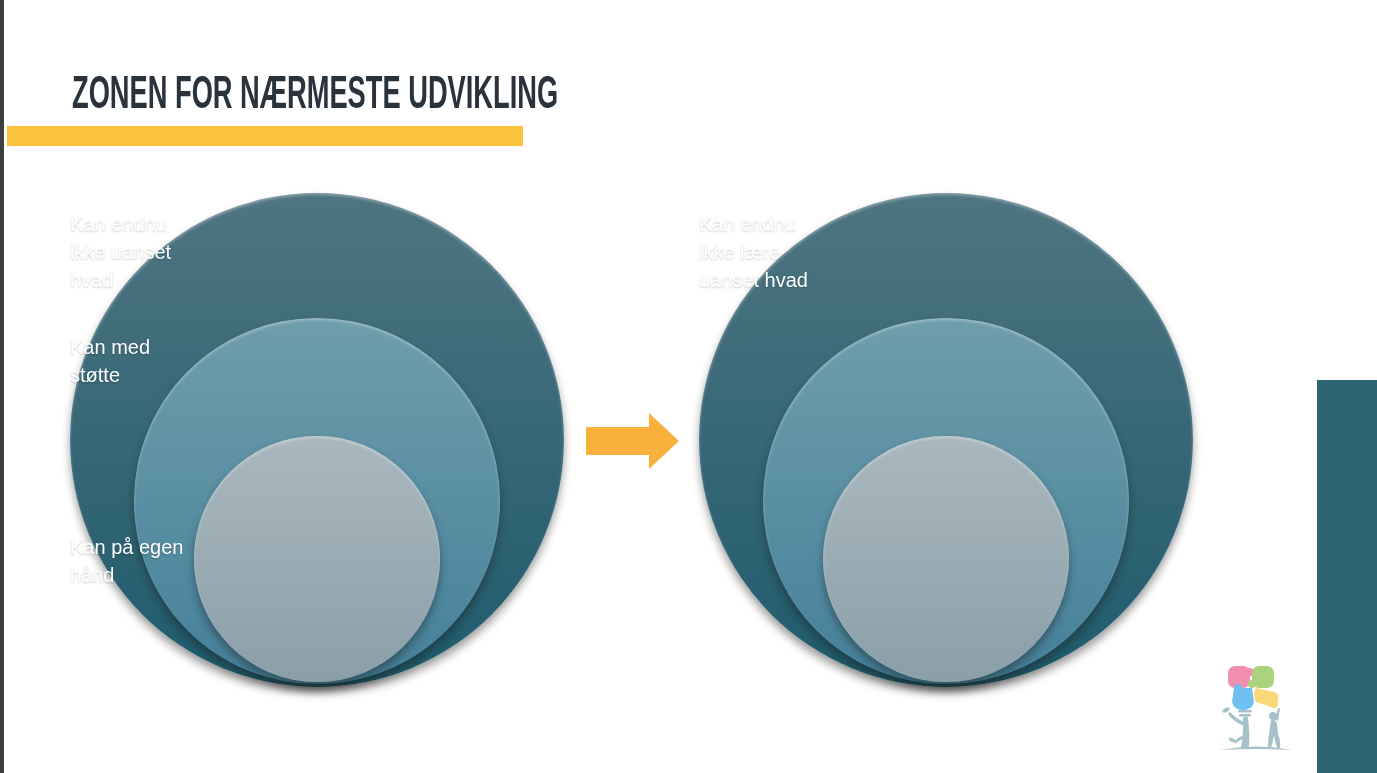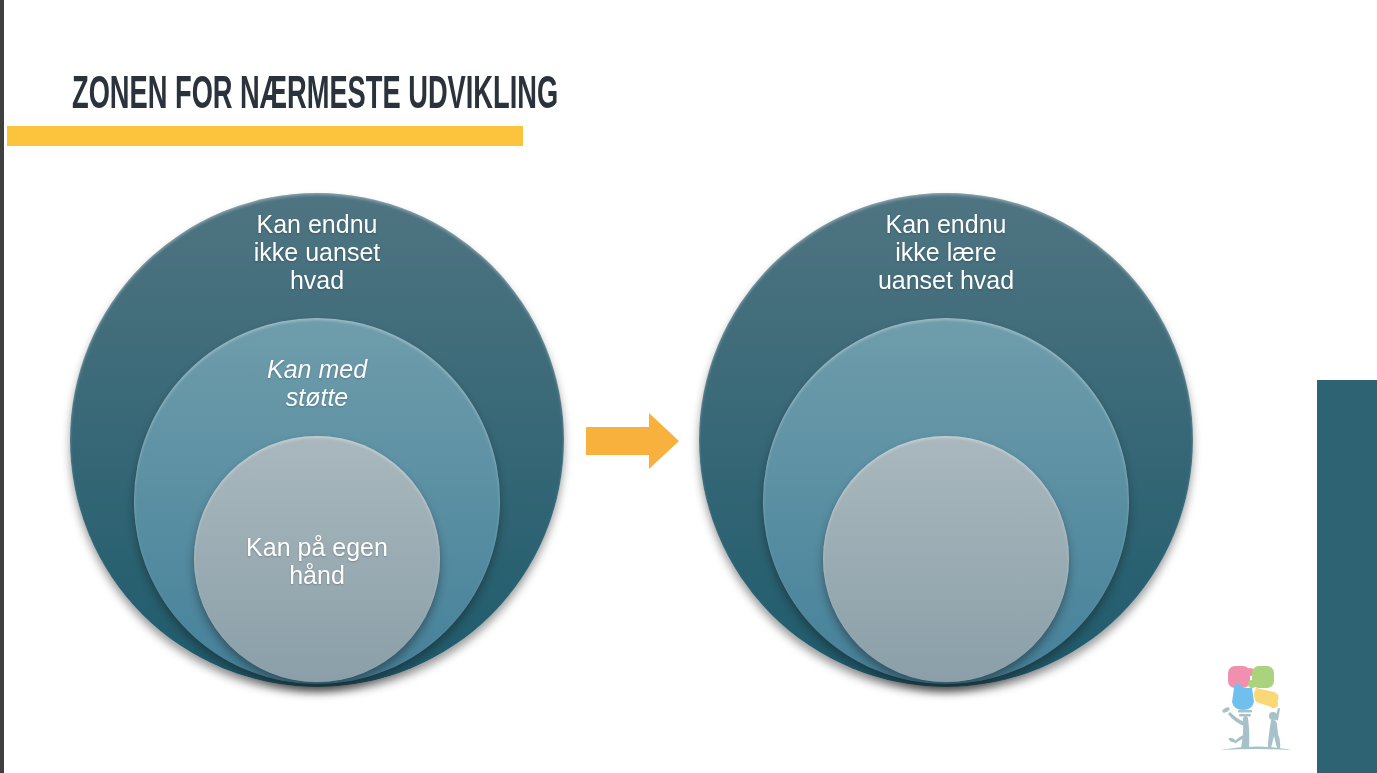--- a/index.html
+++ b/index.html
@@ -43,27 +43,27 @@
   .circle.middle{
     left:64px;top:125px;width:366px;height:366px;
     background:linear-gradient(180deg,#6F9DAB 0%,#45819A 100%);
   }
   .circle.inner{
     left:124px;top:243px;width:246px;height:246px;
     background:linear-gradient(180deg,#A9B8BE 0%,#8B9FA8 100%);
   }
 
   .zone-label{
-    position:absolute;left:0;width:494px;text-align:center;
-    color:#ffffff;font-size:25px;line-height:28px;
+    position:absolute;left:0;width:494px;text-align:left;
+    color:#ffffff;font-size:20px;line-height:28px;
     white-space:pre-line;
     text-shadow:0 1px 2px rgba(0,0,0,.22);
   }
   .zone-label.outer-label{top:17px;}
-  .zone-label.middle-label{top:162px;font-style:italic;}
+  .zone-label.middle-label{top:140px;}
   .zone-label.inner-label{top:340px;}
 
   
   .arrow{position:absolute;left:586px;top:412px;width:94px;height:58px;}
   .arrow svg{display:block;}
 
   
   .side-bar-right{
     position:absolute;left:1317px;top:380px;width:60px;height:393px;background:#2D6373;
   }

